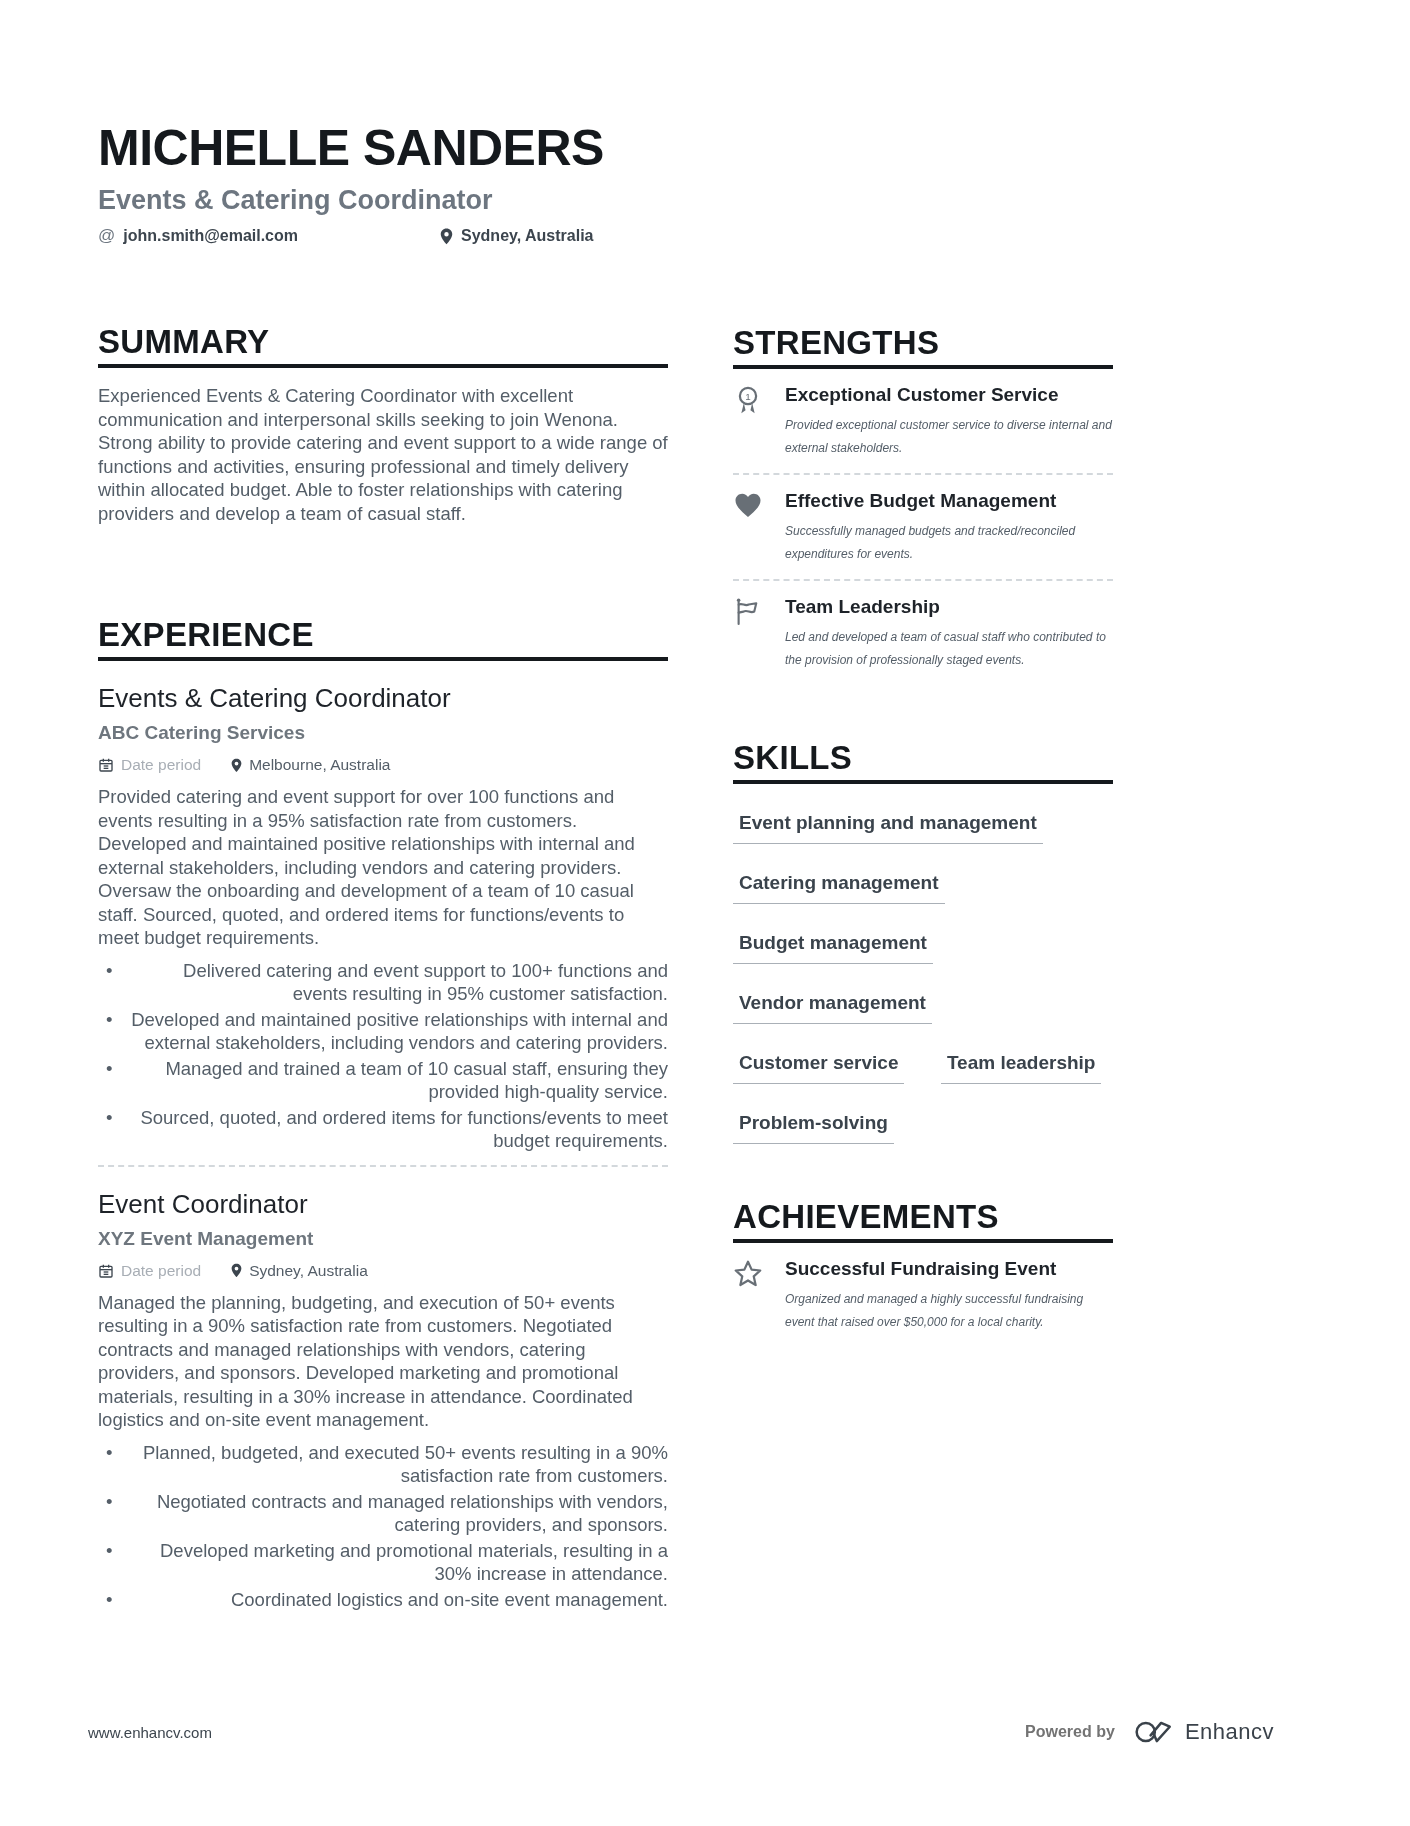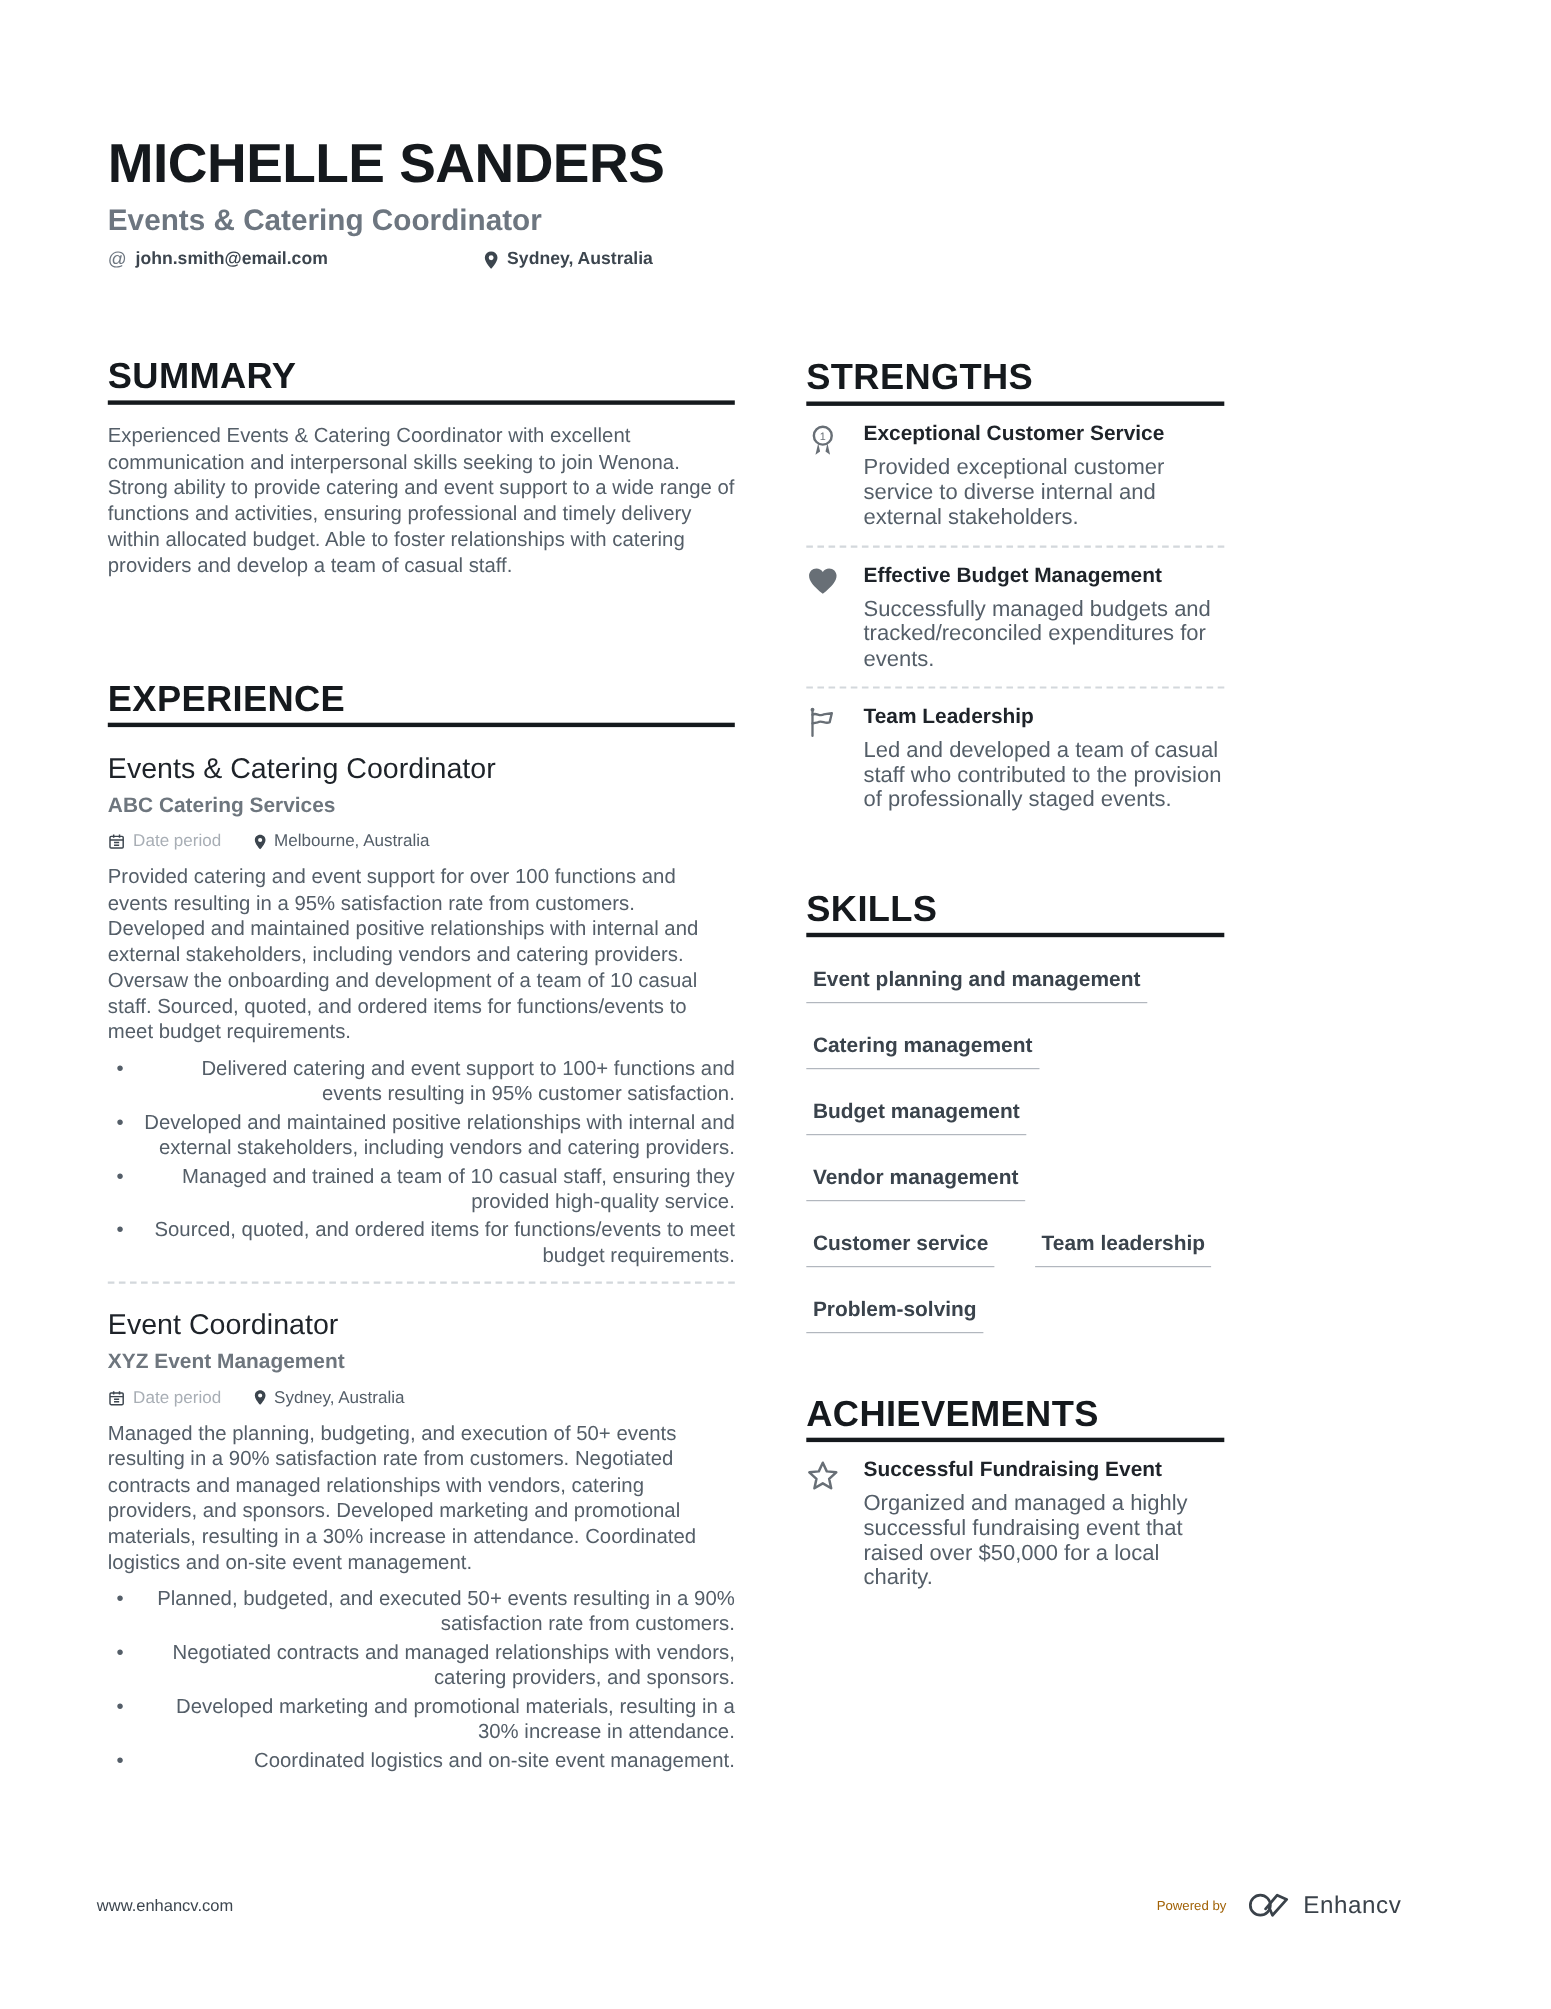--- a/index.html
+++ b/index.html
@@ -38,37 +38,37 @@
   .job-bullets li { position:relative; padding-left:26px; font-size:18.5px; line-height:23.5px; margin-bottom:2px; color:#545e68; }
   .job-bullets li::before { content:"•"; position:absolute; left:8px; top:0; color:#545e68; }
   .job-divider { border:none; border-top:2px dashed #d3d8dc; margin:12px 0; }
 
   
   .r-item { display:flex; gap:18px; padding:14px 0; }
   .r-item:first-of-type { padding-top:18px; }
   .r-icon { flex:0 0 34px; color:#686f76; padding-top:2px; }
   .r-body { flex:1; }
   .r-title { font-size:19px; line-height:24px; font-weight:bold; color:#1e2329; }
-  .r-text { margin-top:7px; font-size:20px; line-height:22.5px; color:#545e68; }
+  .r-text { margin-top:7px; font-size:12px; line-height:22.5px; color:#545e68;font-style:italic; }
   .r-divider { border:none; border-top:2px dashed #d3d8dc; margin:0; }
 
   .skills-section { margin-top:55px; }
   .skills-list { margin-top:28px; }
   .skill-row { margin-bottom:28px; }
   .skill { display:inline-block; font-size:19px; line-height:22px; font-weight:bold; color:#3a434c;
            padding:0 6px 9px 6px; border-bottom:1.5px solid #aab0b7; }
   .skill + .skill { margin-left:32px; }
 
   .achievements-section { margin-top:55px; }
 
   
   .footer { position:absolute; left:88px; top:1718px; width:1186px; display:flex; justify-content:space-between; align-items:center; }
   .footer-site { font-size:15px; color:#3c454e; }
   .powered { display:flex; align-items:center; gap:14px; }
-  .powered-label { font-size:12px; color:#a16207; }
+  .powered-label { font-size:16px; color:#737373;font-weight:bold; }
   .brand-wrap { display:flex; align-items:center; gap:10px; }
   .brand-name { font-size:22px; letter-spacing:0.5px; color:#3a424a; }
   svg { display:block; }
 </style>
 </head>
 <body>
 
 <div class="page">
   <div class="content">
 

